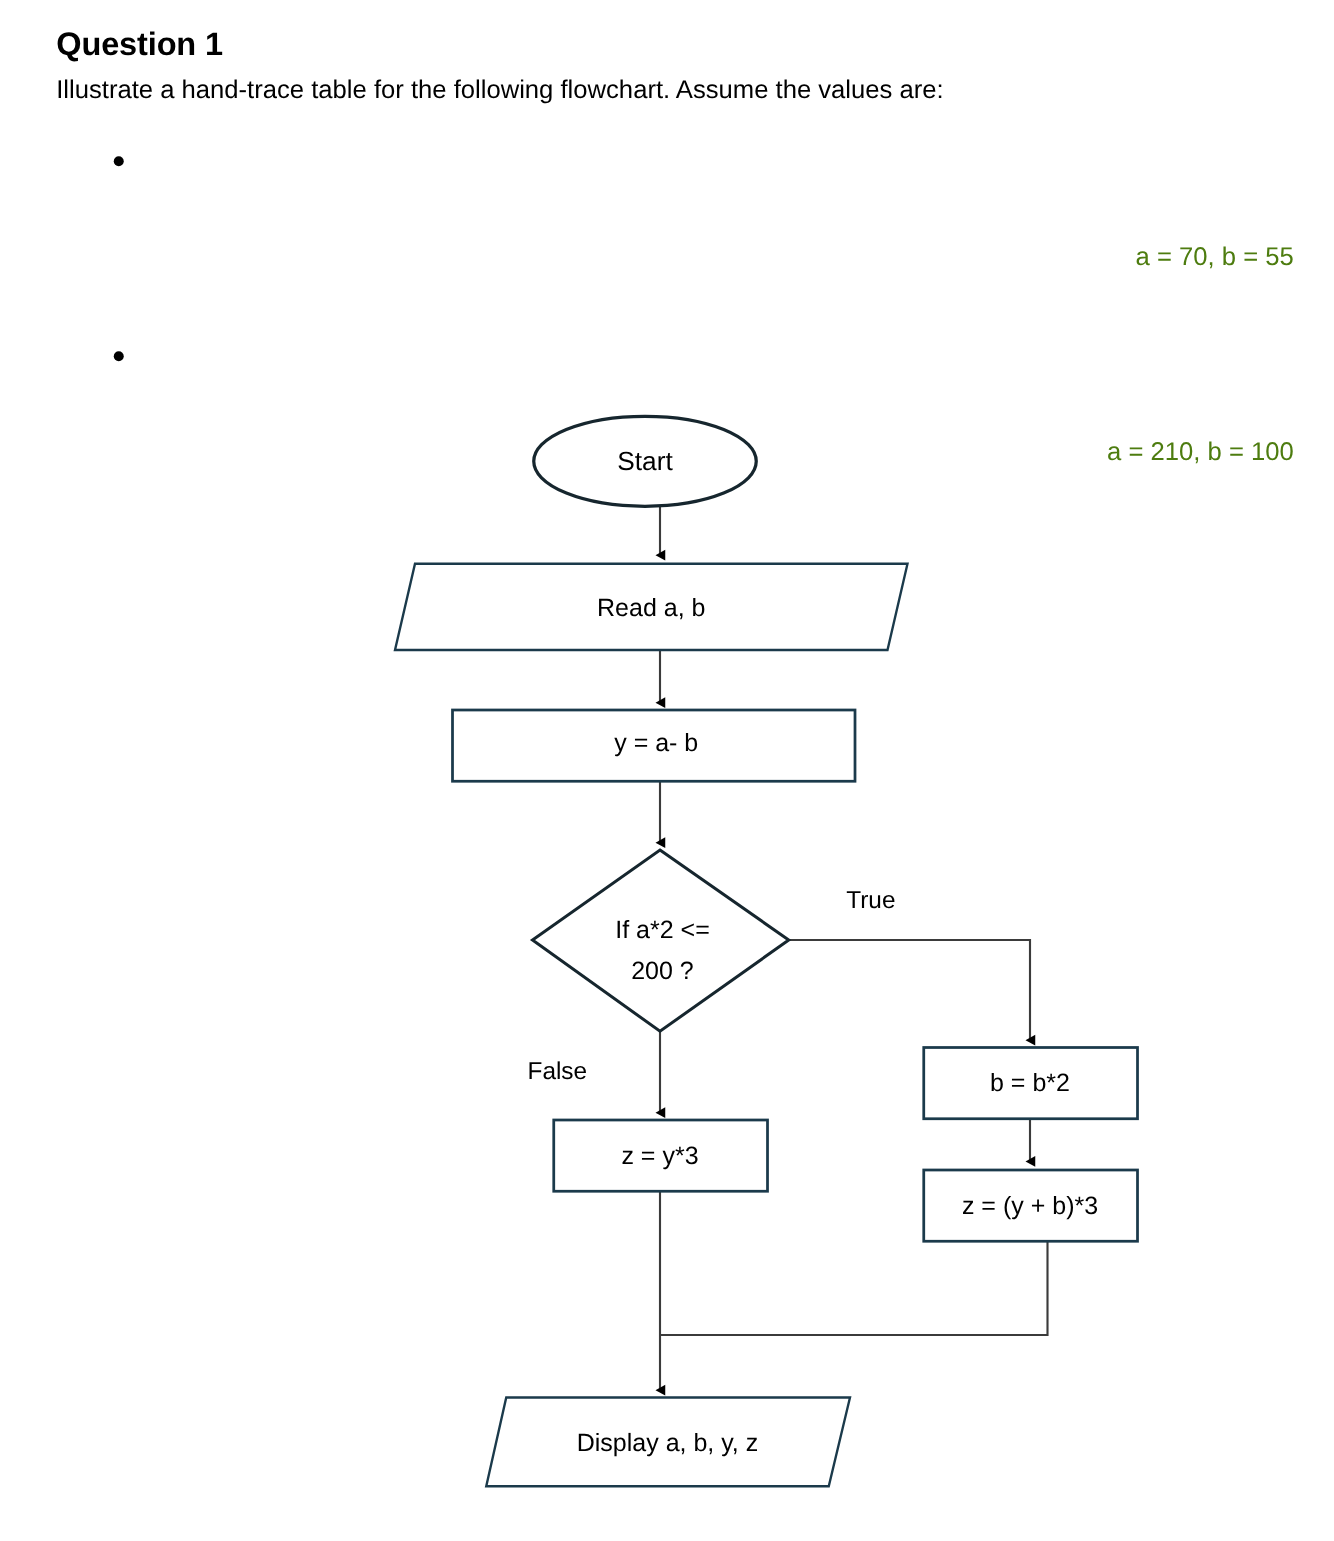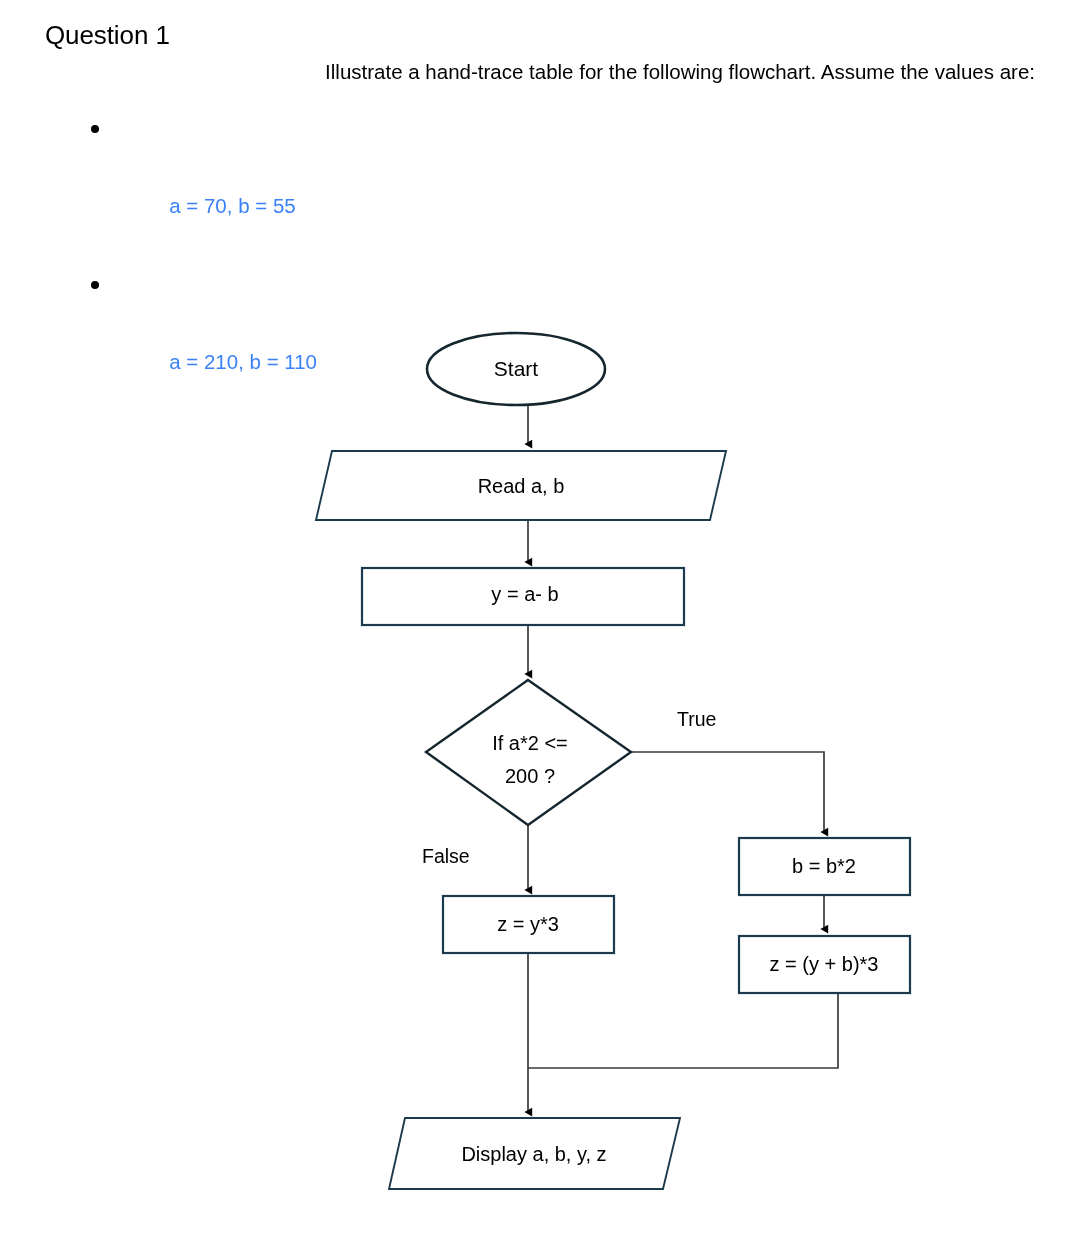--- a/index.html
+++ b/index.html
@@ -18,45 +18,45 @@
 
   
   #question-header {
     position: absolute;
     left: 45px;
     top: 18px;
     width: 990px;
   }
   #question-title {
     font-size: 26px;
-    font-weight: normal;
+    font-weight: bold;
     line-height: 34px;
     letter-spacing: -0.1px;
     margin: 0 0 6px 0;
     color: #000;
   }
   #question-prompt {
     font-size: 20.5px;
     line-height: 28px;
     margin: 0;
     color: #000;
-    text-align: right;
   }
   #assumption-list {
     list-style: none;
     margin: 22px 0 0 0;
     padding: 0;
   }
   #assumption-list li {
     position: relative;
     font-size: 20.5px;
     line-height: 39px;
     padding-left: 90px;
-    color: #3b82f6;
+    color: #4d7c0f;
     white-space: pre;
+    text-align: right;
   }
   #assumption-list li .bullet-dot {
     position: absolute;
     left: 46px;
     top: 0;
     width: 9px;
     height: 39px;
     line-height: 39px;
     font-size: 20px;
     color: #000;
@@ -108,21 +108,21 @@
 <div id="question-header">
   <h1 id="question-title">Question 1</h1>
   <p id="question-prompt">Illustrate a hand-trace table for the following flowchart. Assume the values are:</p>
   <ul id="assumption-list">
     <li>
       <span class="bullet-dot"></span>
       <span>a = 70, b = 55</span>
     </li>
     <li>
       <span class="bullet-dot"></span>
-      <span>a = 210, b = 110</span>
+      <span>a = 210, b = 100</span>
     </li>
   </ul>
 </div>
 
 <svg id="flowchart" width="1067" height="1233" viewBox="0 0 1067 1233" xmlns="http://www.w3.org/2000/svg">
 
   <defs>
     <marker id="arrowBlack" markerWidth="10" markerHeight="10" refX="4.6" refY="4.6" orient="auto" markerUnits="userSpaceOnUse">
       <path d="M0.4,0.4 L9.0,0.4 L4.7,8.2 Z" fill="#000000"></path>
     </marker>

